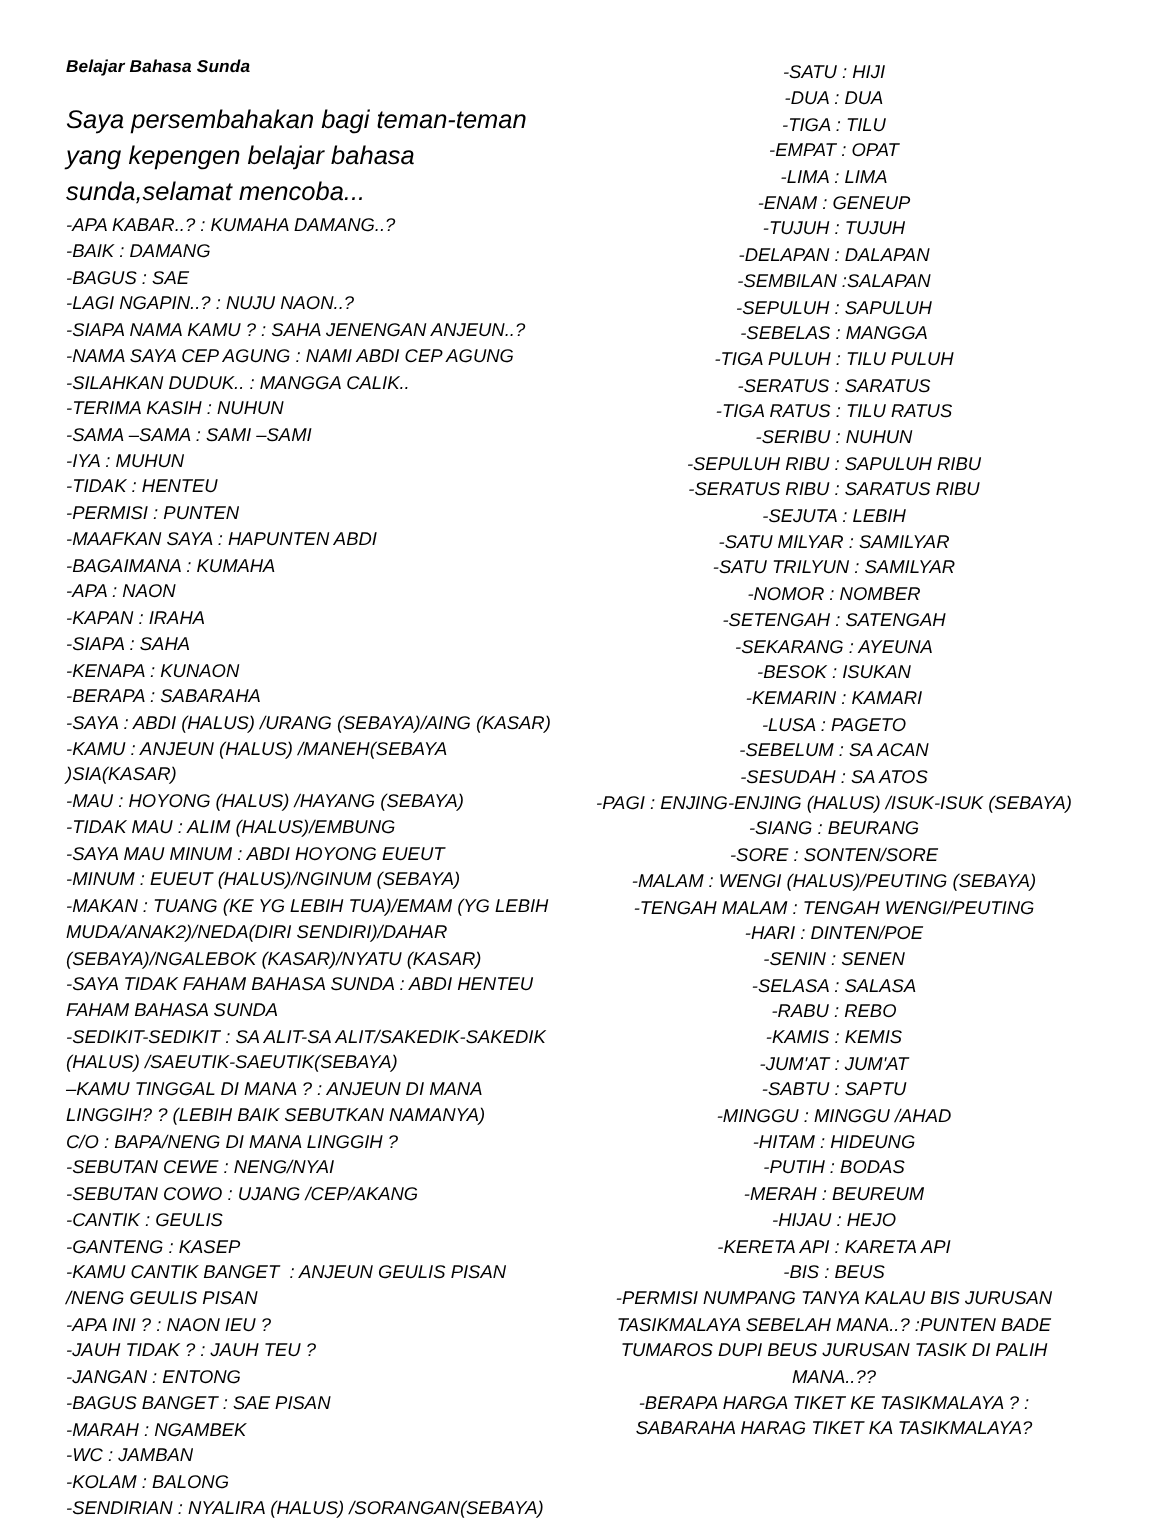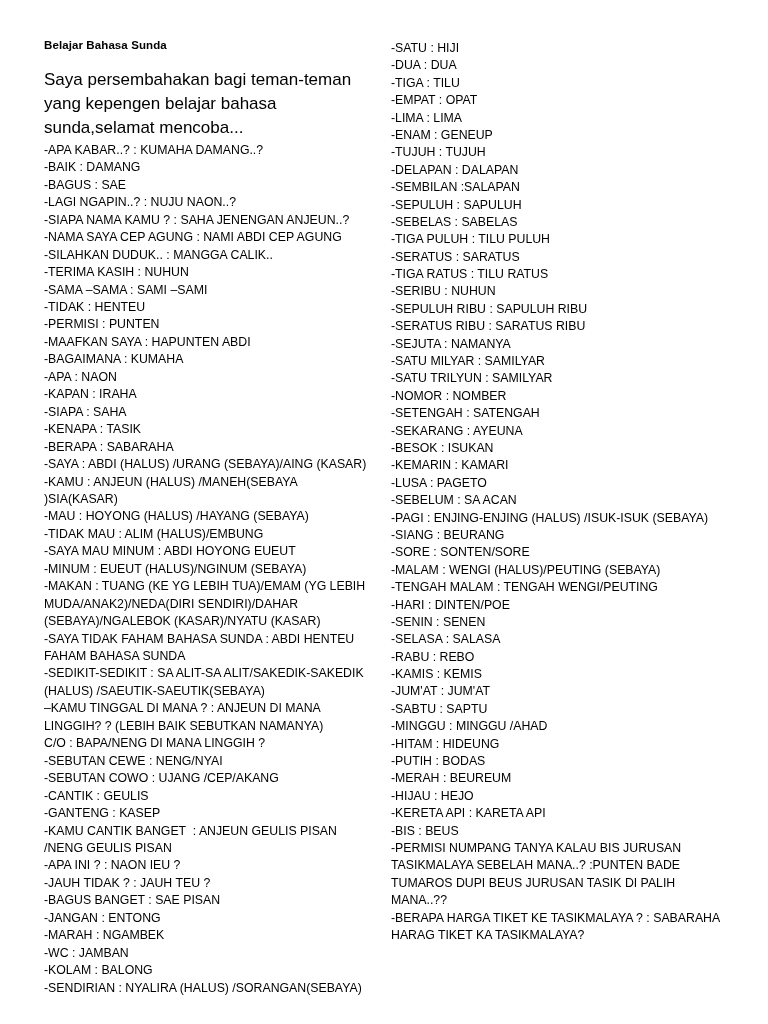--- a/index.html
+++ b/index.html
@@ -13,20 +13,21 @@
     font-family: "Liberation Sans", sans-serif;
     color: #000000;
     overflow: hidden;
   }
   .page {
     position: relative;
     width: 768px;
     height: 1024px;
     box-sizing: border-box;
     padding: 38px 44px 20px 44px;
+    font-style: italic;
   }
   .columns {
     display: flex;
     flex-direction: row;
     align-items: flex-start;
     gap: 22px;
   }
   .col {
     width: 325px;
   }
@@ -47,20 +48,21 @@
     margin: 0 0 2px 0;
   }
   .entry {
     font-size: 12.3px;
     line-height: 1.42;
     margin: 0;
     white-space: pre-wrap;
   }
   .col-right .entry {
     line-height: 1.415;
+    text-align: center;
   }
 </style>
 </head>
 <body>
 
 <div class="page">
   <div class="columns">
 
     <div class="col">
       <h1 class="doc-title">Belajar Bahasa Sunda</h1>
@@ -68,83 +70,85 @@
 
       <p class="entry">-APA KABAR..? : KUMAHA DAMANG..?</p>
       <p class="entry">-BAIK : DAMANG</p>
       <p class="entry">-BAGUS : SAE</p>
       <p class="entry">-LAGI NGAPIN..? : NUJU NAON..?</p>
       <p class="entry">-SIAPA NAMA KAMU ? : SAHA JENENGAN ANJEUN..?</p>
       <p class="entry">-NAMA SAYA CEP AGUNG : NAMI ABDI CEP AGUNG</p>
       <p class="entry">-SILAHKAN DUDUK.. : MANGGA CALIK..</p>
       <p class="entry">-TERIMA KASIH : NUHUN</p>
       <p class="entry">-SAMA –SAMA : SAMI –SAMI</p>
+      <p class="entry">-IYA : MUHUN</p>
       <p class="entry">-TIDAK : HENTEU</p>
       <p class="entry">-PERMISI : PUNTEN</p>
       <p class="entry">-MAAFKAN SAYA : HAPUNTEN ABDI</p>
       <p class="entry">-BAGAIMANA : KUMAHA</p>
       <p class="entry">-APA : NAON</p>
       <p class="entry">-KAPAN : IRAHA</p>
       <p class="entry">-SIAPA : SAHA</p>
-      <p class="entry">-KENAPA : TASIK</p>
+      <p class="entry">-KENAPA : KUNAON</p>
       <p class="entry">-BERAPA : SABARAHA</p>
       <p class="entry">-SAYA : ABDI (HALUS) /URANG (SEBAYA)/AING (KASAR)</p>
       <p class="entry">-KAMU : ANJEUN (HALUS) /MANEH(SEBAYA )SIA(KASAR)</p>
       <p class="entry">-MAU : HOYONG (HALUS) /HAYANG (SEBAYA)</p>
       <p class="entry">-TIDAK MAU : ALIM (HALUS)/EMBUNG</p>
       <p class="entry">-SAYA MAU MINUM : ABDI HOYONG EUEUT</p>
       <p class="entry">-MINUM : EUEUT (HALUS)/NGINUM (SEBAYA)</p>
       <p class="entry">-MAKAN : TUANG (KE YG LEBIH TUA)/EMAM (YG LEBIH MUDA/ANAK2)/NEDA(DIRI SENDIRI)/DAHAR (SEBAYA)/NGALEBOK (KASAR)/NYATU (KASAR)</p>
       <p class="entry">-SAYA TIDAK FAHAM BAHASA SUNDA : ABDI HENTEU FAHAM BAHASA SUNDA</p>
       <p class="entry">-SEDIKIT-SEDIKIT : SA ALIT-SA ALIT/SAKEDIK-SAKEDIK (HALUS) /SAEUTIK-SAEUTIK(SEBAYA)</p>
       <p class="entry">–KAMU TINGGAL DI MANA ? : ANJEUN DI MANA LINGGIH? ? (LEBIH BAIK SEBUTKAN NAMANYA)</p>
       <p class="entry">C/O : BAPA/NENG DI MANA LINGGIH ?</p>
       <p class="entry">-SEBUTAN CEWE : NENG/NYAI</p>
       <p class="entry">-SEBUTAN COWO : UJANG /CEP/AKANG</p>
       <p class="entry">-CANTIK : GEULIS</p>
       <p class="entry">-GANTENG : KASEP</p>
       <p class="entry">-KAMU CANTIK BANGET  : ANJEUN GEULIS PISAN /NENG GEULIS PISAN</p>
       <p class="entry">-APA INI ? : NAON IEU ?</p>
       <p class="entry">-JAUH TIDAK ? : JAUH TEU ?</p>
+      <p class="entry">-JANGAN : ENTONG</p>
       <p class="entry">-BAGUS BANGET : SAE PISAN</p>
-      <p class="entry">-JANGAN : ENTONG</p>
       <p class="entry">-MARAH : NGAMBEK</p>
       <p class="entry">-WC : JAMBAN</p>
       <p class="entry">-KOLAM : BALONG</p>
       <p class="entry">-SENDIRIAN : NYALIRA (HALUS) /SORANGAN(SEBAYA)</p>
     </div>
 
     <div class="col col-right">
       <p class="entry">-SATU : HIJI</p>
       <p class="entry">-DUA : DUA</p>
       <p class="entry">-TIGA : TILU</p>
       <p class="entry">-EMPAT : OPAT</p>
       <p class="entry">-LIMA : LIMA</p>
       <p class="entry">-ENAM : GENEUP</p>
       <p class="entry">-TUJUH : TUJUH</p>
       <p class="entry">-DELAPAN : DALAPAN</p>
       <p class="entry">-SEMBILAN :SALAPAN</p>
       <p class="entry">-SEPULUH : SAPULUH</p>
-      <p class="entry">-SEBELAS : SABELAS</p>
+      <p class="entry">-SEBELAS : MANGGA</p>
       <p class="entry">-TIGA PULUH : TILU PULUH</p>
       <p class="entry">-SERATUS : SARATUS</p>
       <p class="entry">-TIGA RATUS : TILU RATUS</p>
       <p class="entry">-SERIBU : NUHUN</p>
       <p class="entry">-SEPULUH RIBU : SAPULUH RIBU</p>
       <p class="entry">-SERATUS RIBU : SARATUS RIBU</p>
-      <p class="entry">-SEJUTA : NAMANYA</p>
+      <p class="entry">-SEJUTA : LEBIH</p>
       <p class="entry">-SATU MILYAR : SAMILYAR</p>
       <p class="entry">-SATU TRILYUN : SAMILYAR</p>
       <p class="entry">-NOMOR : NOMBER</p>
       <p class="entry">-SETENGAH : SATENGAH</p>
       <p class="entry">-SEKARANG : AYEUNA</p>
       <p class="entry">-BESOK : ISUKAN</p>
       <p class="entry">-KEMARIN : KAMARI</p>
       <p class="entry">-LUSA : PAGETO</p>
       <p class="entry">-SEBELUM : SA ACAN</p>
+      <p class="entry">-SESUDAH : SA ATOS</p>
       <p class="entry">-PAGI : ENJING-ENJING (HALUS) /ISUK-ISUK (SEBAYA)</p>
       <p class="entry">-SIANG : BEURANG</p>
       <p class="entry">-SORE : SONTEN/SORE</p>
       <p class="entry">-MALAM : WENGI (HALUS)/PEUTING (SEBAYA)</p>
       <p class="entry">-TENGAH MALAM : TENGAH WENGI/PEUTING</p>
       <p class="entry">-HARI : DINTEN/POE</p>
       <p class="entry">-SENIN : SENEN</p>
       <p class="entry">-SELASA : SALASA</p>
       <p class="entry">-RABU : REBO</p>
       <p class="entry">-KAMIS : KEMIS</p>

